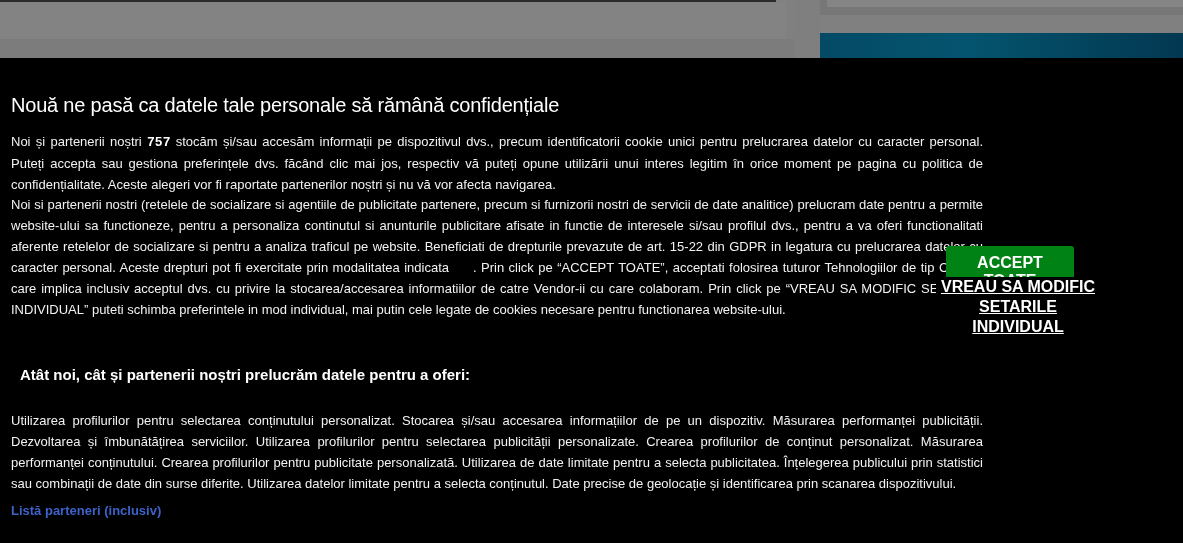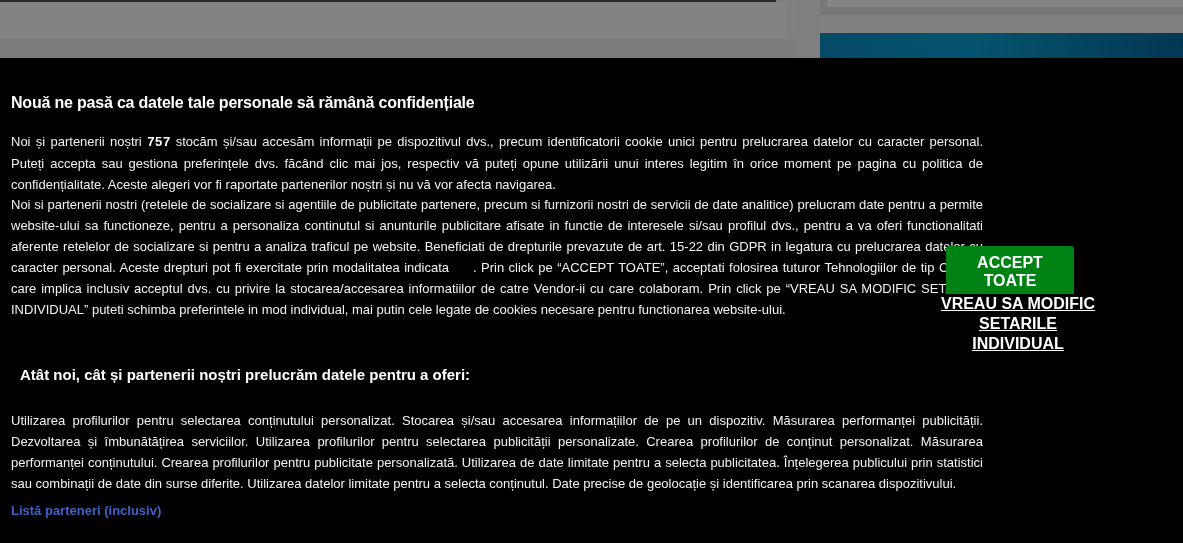--- a/index.html
+++ b/index.html
@@ -21,21 +21,21 @@
       background: linear-gradient(90deg, #044a66 0%, #05546f 40%, #03415a 80%, #033852 100%);
     }
 
     
     .consent {
       position: absolute; left: 0; top: 58px; width: 1183px; height: 485px; background: #000;
     }
 
     .title {
       position: absolute; left: 11px; top: 94px; margin: 0;
-      color: #fff; font-size: 16px; font-weight: bold; letter-spacing: -0.2px;
+      color: #fff; font-size: 20px; font-weight: normal; letter-spacing: -0.2px;
     }
     .para {
       position: absolute; left: 11px; width: 972px; margin: 0;
       color: #f2f2f2; font-size: 13px; line-height: 21px; text-align: justify;
     }
     .p1 { top: 131px; }
     .p2 { top: 194px; width: 972px; }
     .p1 b { color: #fff; font-family: Liberation Mono, monospace; }
     .link { color: #000000; text-decoration: underline; cursor: pointer; }
     .subtitle {
@@ -48,21 +48,21 @@
       color: #3d62c9; font-size: 13px; font-weight: bold; cursor: pointer;
     }
 
     .btn-accept {
       position: absolute; left: 946px; top: 246px; width: 128px; height: 52px;
       background: #008214; color: #fff; border: none; border-radius: 3px;
       font-family: "Liberation Sans", sans-serif; font-size: 16px; font-weight: bold;
       display: flex; align-items: center; justify-content: center; cursor: pointer; z-index: 2;
     }
     .btn-modify {
-      position: absolute; left: 936px; top: 294px; width: 160px;
+      position: absolute; left: 936px; top: 277px; width: 160px;
       color: #fff; font-size: 16px; font-weight: bold; text-align: center;
       text-decoration: underline; line-height: 20px; background: #000; cursor: pointer; z-index: 2;
       padding: 0 2px;
     }
   </style>
 </head>
 <body>
 
 <div>
   <div class="bg-topstrip"></div>

